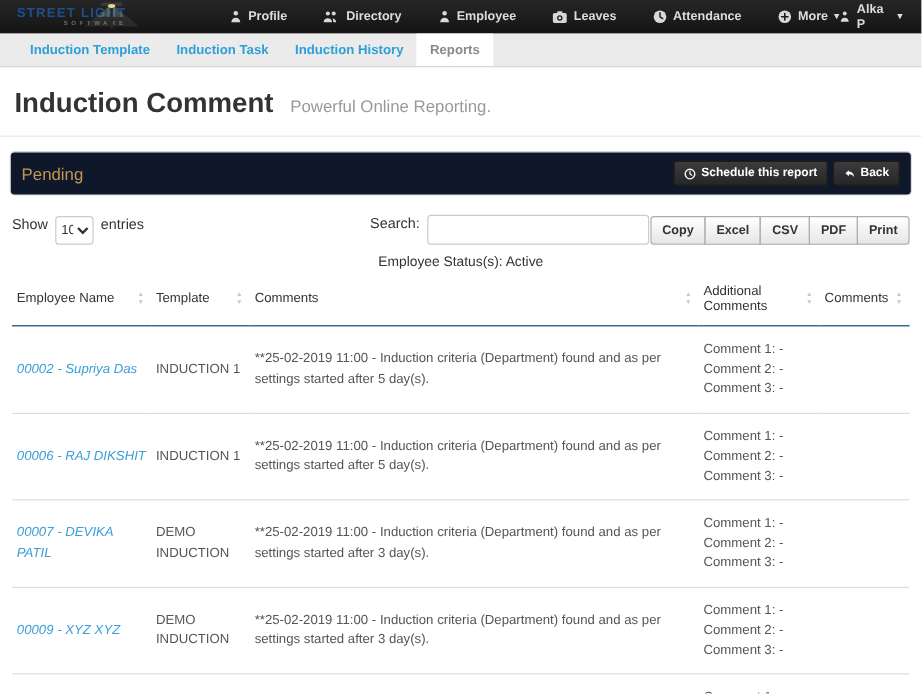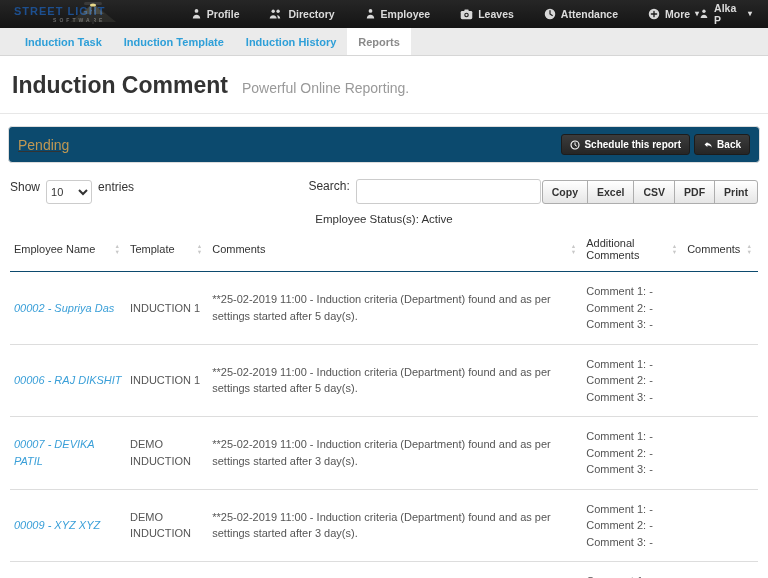--- a/index.html
+++ b/index.html
@@ -26,33 +26,33 @@
   .tab { display:flex; align-items:center; padding:0 11px; color:#2e9fd8; cursor:pointer; text-decoration:none; }
   .tab.active { background:#ffffff; color:#8a8a8a; }
 
   
   .page-head { padding:16px 12px 12px 12px; display:flex; align-items:baseline; }
   .page-title { font-size:23px; font-weight:bold; color:#333; }
   .page-subtitle { font-size:14px; color:#999; margin-left:14px; }
   .rule { border:none; border-top:1px solid #e7e7e7; margin:2px 0 0 0; }
 
   
-  .panel-heading { margin:12px 8px 16px 8px; background:#0c4a6e; border:1px solid #ddd;
-    border-radius:4px; padding:7px 9px; display:flex; align-items:center; justify-content:space-between;text-decoration:underline; }
+  .panel-heading { margin:12px 8px 16px 8px; background:#0f172a; border:1px solid #ddd;
+    border-radius:4px; padding:7px 9px; display:flex; align-items:center; justify-content:space-between; }
   .panel-title { font-size:14px; color:#c09853; }
   .panel-btns { display:flex; gap:4px; }
   .btn-dark { display:inline-flex; align-items:center; gap:4px; background:linear-gradient(#3c3c3c,#262626);
     color:#fff; font-size:10px; font-weight:bold; border:1px solid #1c1c1c; border-radius:3px;
     padding:4px 8px; cursor:pointer; }
   .btn-dark svg { display:block; }
 
   
   .controls { margin:14px 10px 0 10px; display:flex; align-items:center; font-size:12px; }
   .show-group { display:flex; align-items:flex-start; gap:6px; color:#333; }
-  .page-size { width:46px; height:24px; font-size:11px; border:1px solid #ccc; border-radius:3px;
+  .page-size { width:32px; height:24px; font-size:11px; border:1px solid #ccc; border-radius:3px;
     background:#fff; color:#333; font-family:"Liberation Sans",sans-serif; }
   .search-group { margin-left:auto; display:flex; align-items:flex-start; gap:6px; }
   .search-input { width:185px; height:25px; border:1px solid #ccc; border-radius:3px; padding:0 6px;
     font-size:12px; font-family:"Liberation Sans",sans-serif; }
   .export-group { display:flex; margin-left:1px; }
   .btn-export { background:linear-gradient(#ffffff,#e6e6e6); border:1px solid #adadad; color:#333;
     font-size:10.5px; font-weight:bold; padding:5px 9px; margin-left:-1px; cursor:pointer;
     font-family:"Liberation Sans",sans-serif; }
   .btn-export:first-child { border-radius:3px 0 0 3px; margin-left:0; }
   .btn-export:last-child { border-radius:0 3px 3px 0; }
@@ -142,22 +142,22 @@
     <svg width="11" height="12" viewBox="0 0 16 16" fill="#d8d8d8">
         <circle cx="8" cy="3.6" r="2.7"></circle>
         <path d="M2.6 14.6c0-3.2 2.4-5.4 5.4-5.4s5.4 2.2 5.4 5.4z"></path>
       </svg>
     <span>Alka P</span>
     <span class="caret">▾</span>
   </div>
 </div>
 
 <div class="tabbar">
+  <a class="tab">Induction Template</a>
   <a class="tab">Induction Task</a>
-  <a class="tab">Induction Template</a>
   <a class="tab">Induction History</a>
   <a class="tab active">Reports</a>
 </div>
 
 <div class="page-head">
   <span class="page-title">Induction Comment</span>
   <span class="page-subtitle">Powerful Online Reporting.</span>
 </div>
 <hr class="rule">
 

